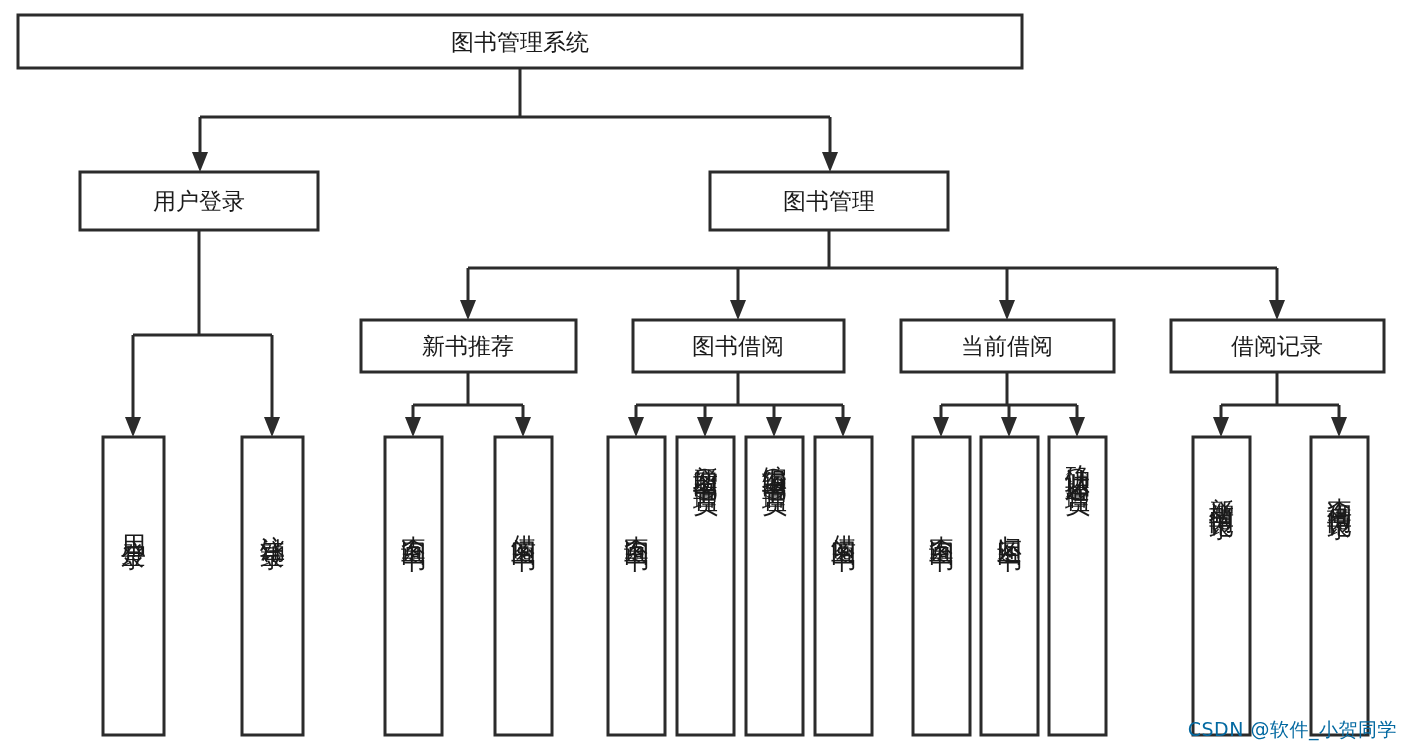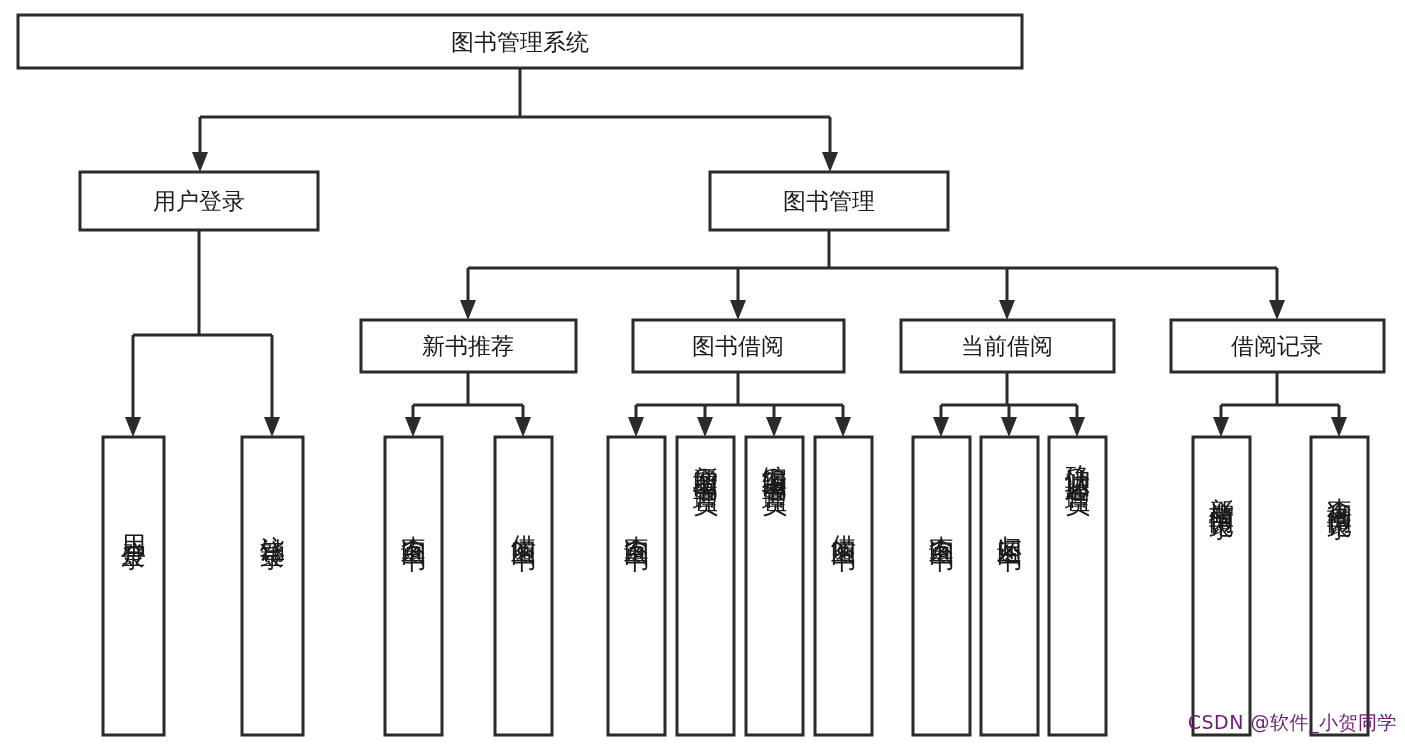--- a/index.html
+++ b/index.html
@@ -70,24 +70,24 @@
     font-size: 25px;
     line-height: 1;
     letter-spacing: 4px;
     color: #1a1a1a;
     white-space: nowrap;
     text-align: left;
   }
   .watermark {
     position: absolute;
     right: 8px;
-    bottom: 11px;
+    bottom: 4px;
     font-family: "DejaVu Sans", "Liberation Sans", sans-serif;
     font-size: 19px;
-    color: #701a75;
+    color: #0369a1;
     letter-spacing: 0.5px;
     white-space: nowrap;
     pointer-events: none;
   }
 </style>
 </head>
 <body>
 
 <div id="diagram-root">
 

